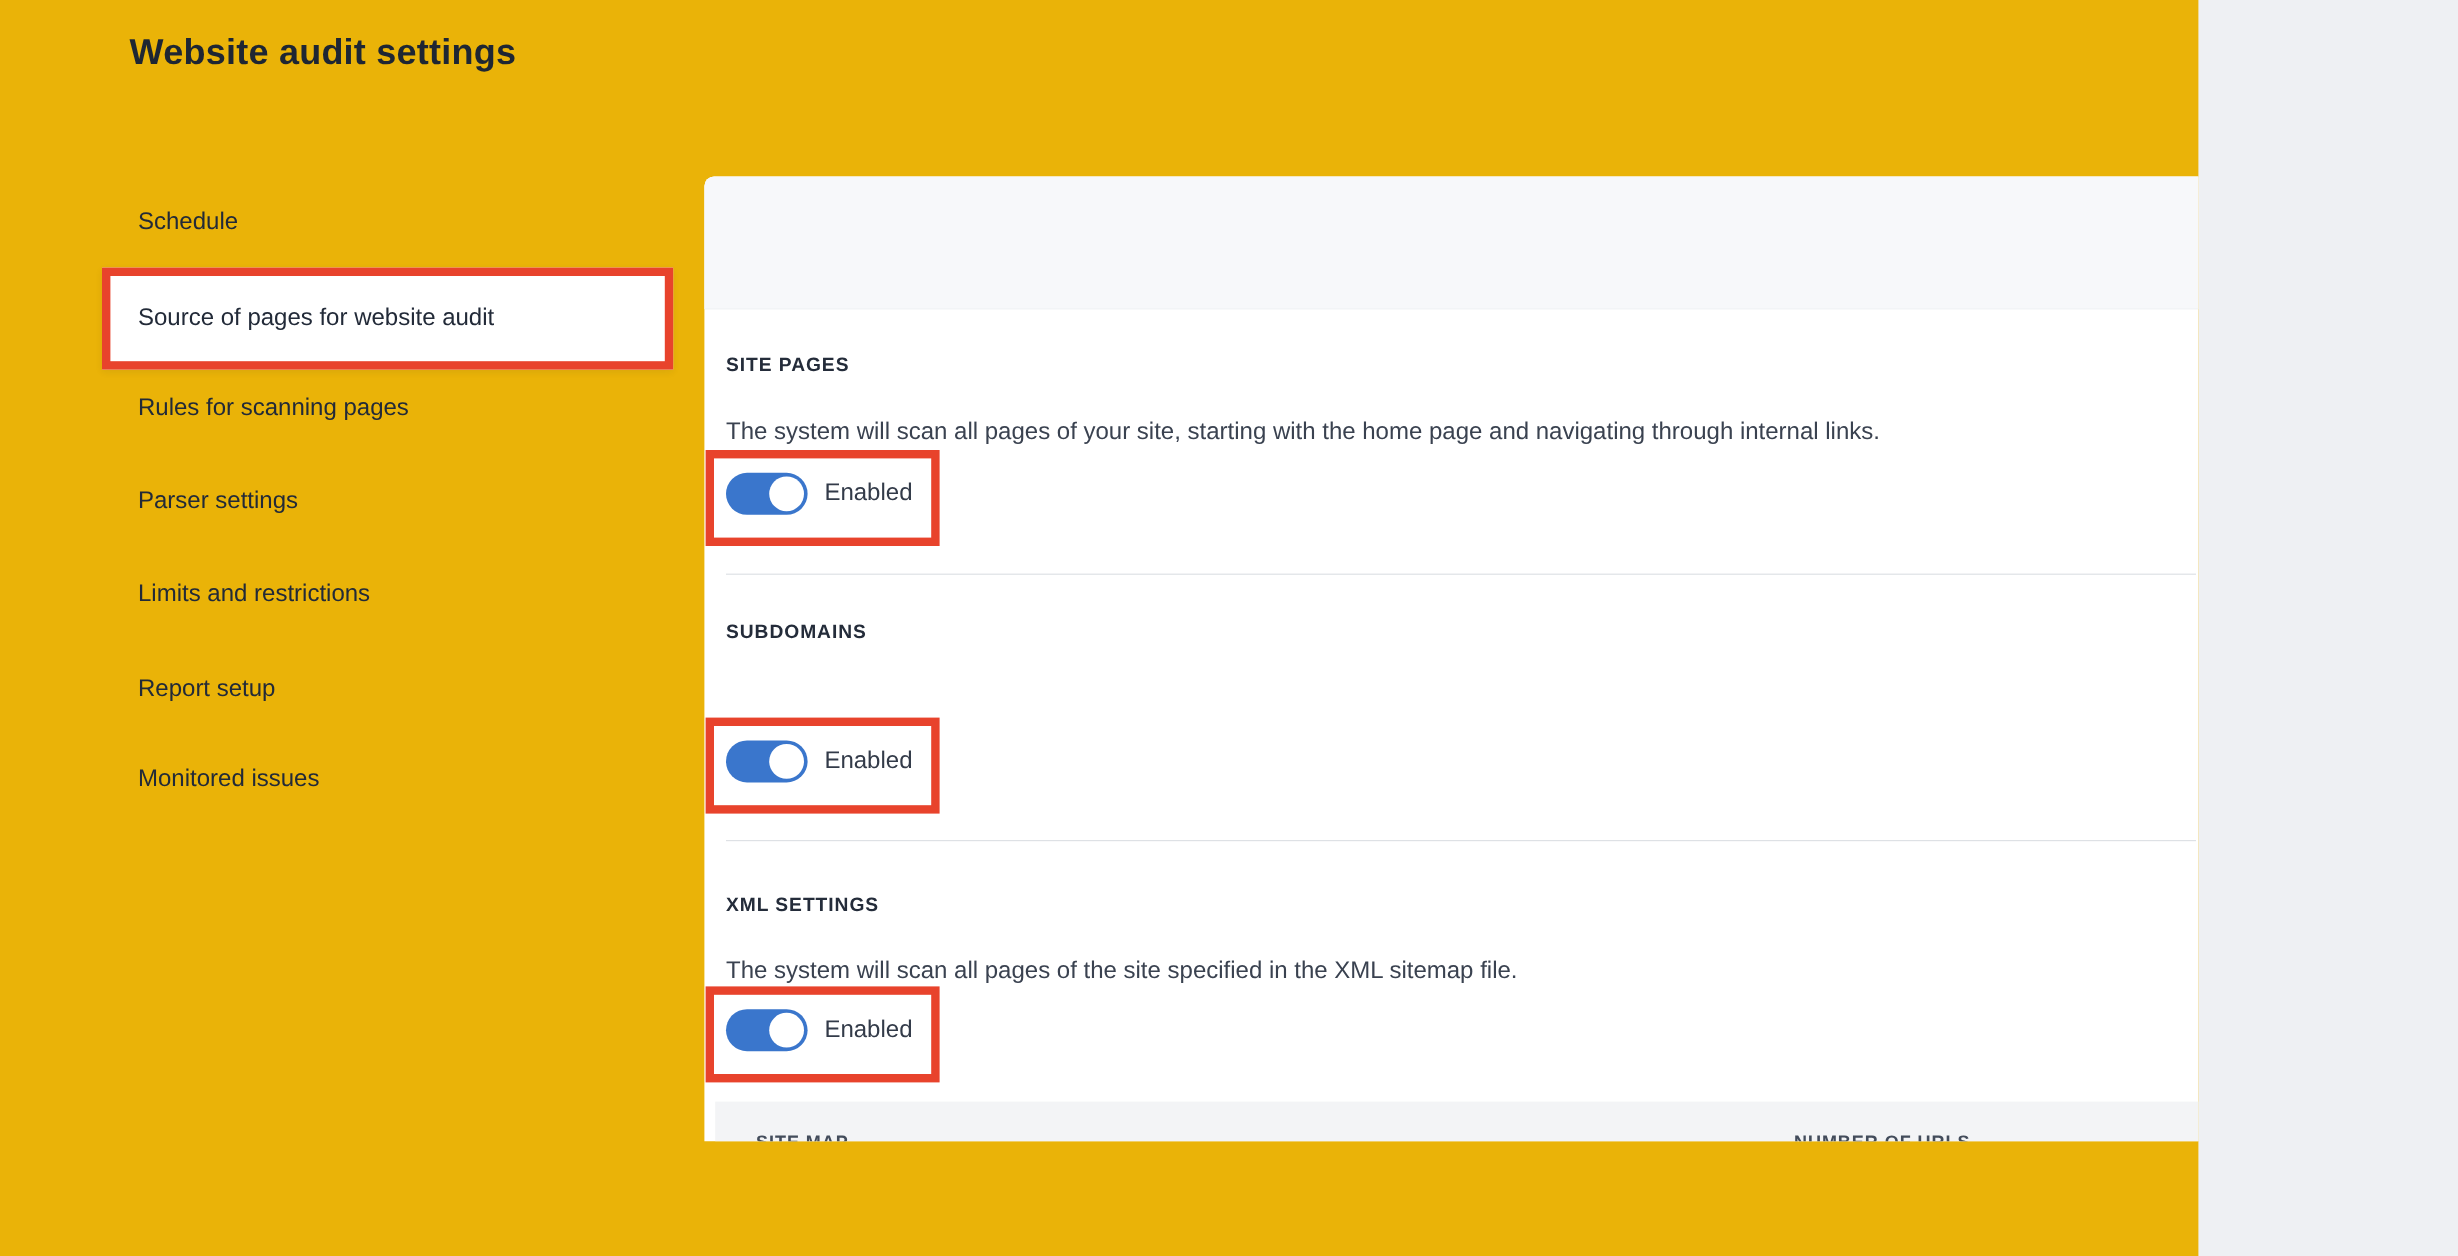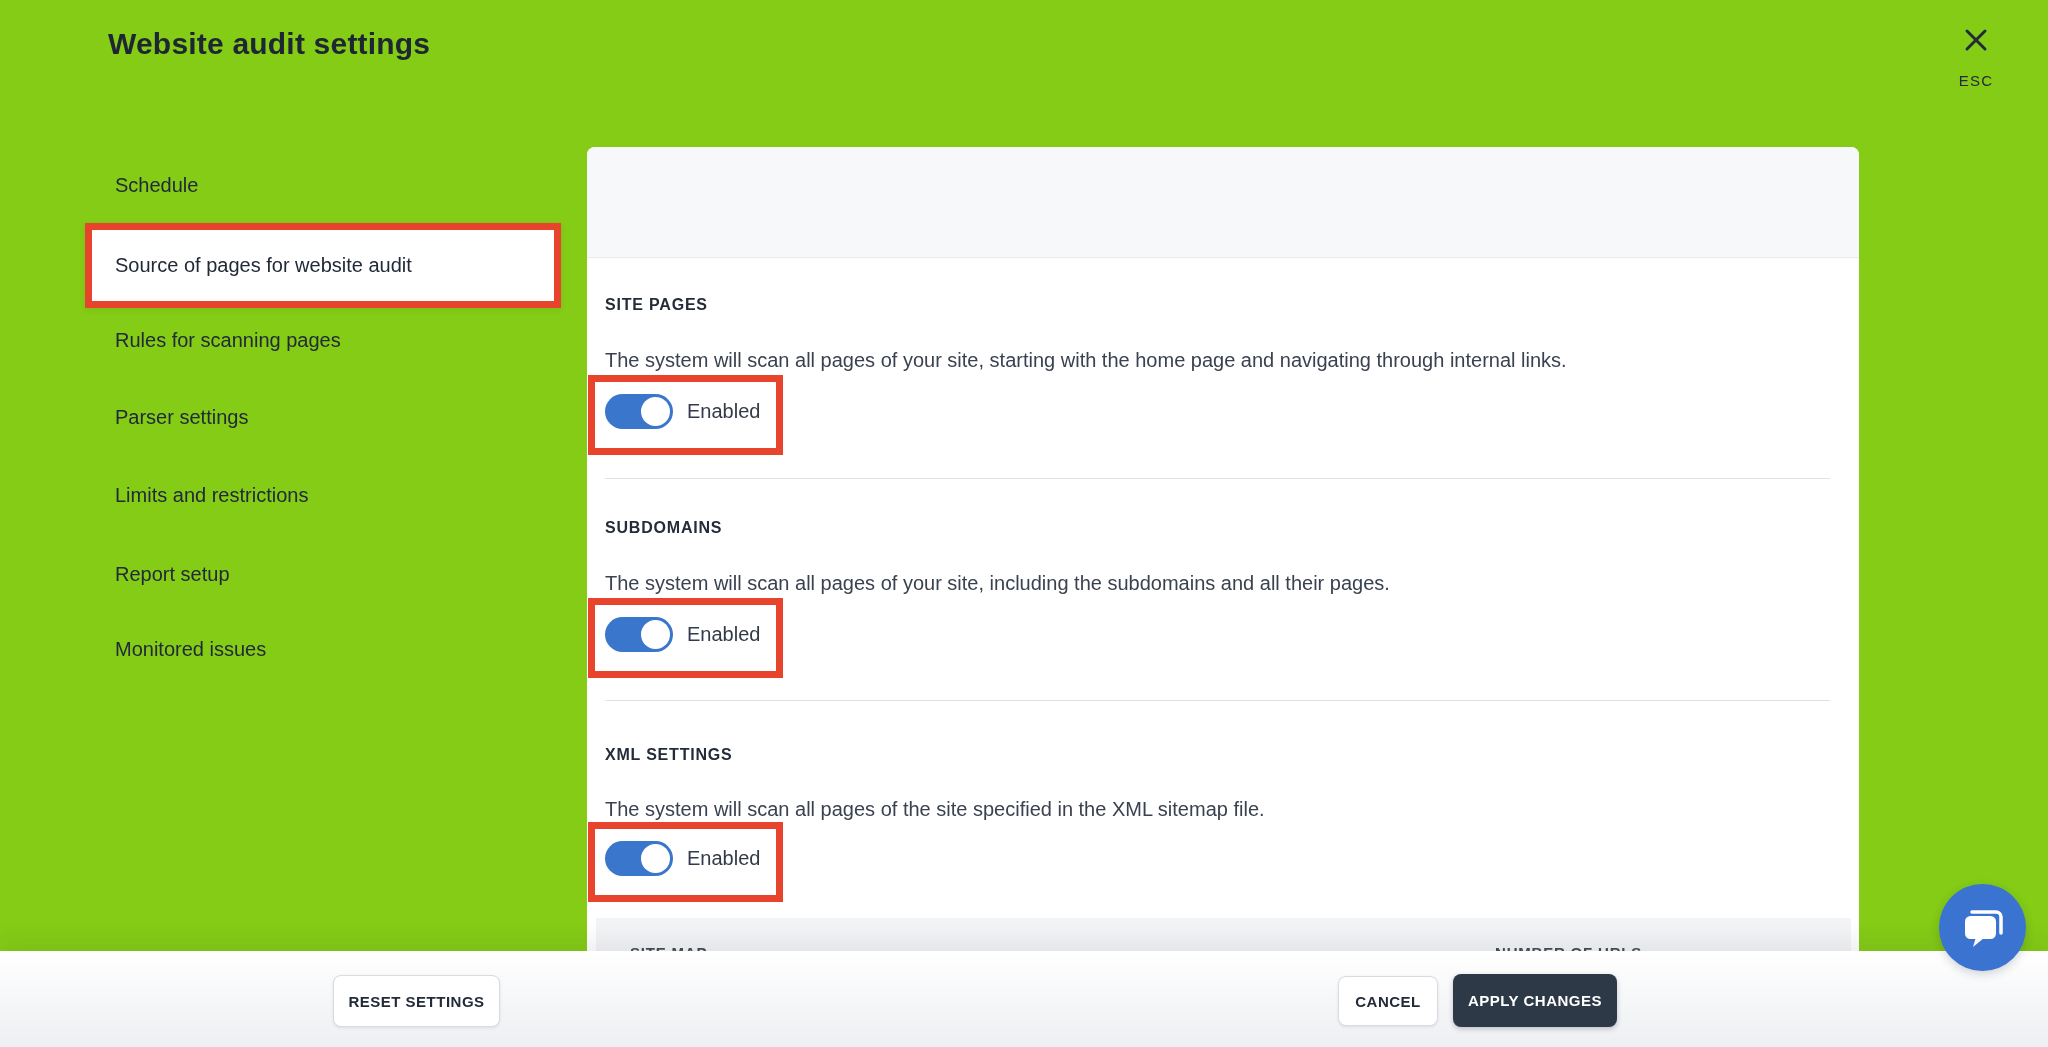--- a/index.html
+++ b/index.html
@@ -1,18 +1,18 @@
 <!DOCTYPE html>
 <html><head>
 <meta charset="utf-8">
 <style>
   html,body{margin:0;padding:0;background:#eef0f3;}
   .stage{
-    position:relative;width:2048px;height:1047px;overflow:hidden;
-    background:#84cc16;
+    position:relative;width:1832px;height:1047px;overflow:hidden;
+    background:#eab308;
     font-family:"Liberation Sans",sans-serif;
     color:#232b39;
   }
   .abs{position:absolute;}
   
   .page-title{left:108px;top:27px;font-size:30px;font-weight:700;color:#1e2633;letter-spacing:.2px;}
   .close-wrap{left:1940px;top:24px;width:72px;text-align:center;cursor:pointer;}
   .close-x{display:block;margin:0 auto;}
   .esc-label{margin-top:16px;font-size:15px;letter-spacing:1.2px;color:#232b39;font-weight:500;}
   
@@ -92,46 +92,40 @@
   <div class="abs section-label" style="top:296px;">SITE PAGES</div>
   <div class="abs section-desc" style="top:349px;">The system will scan all pages of your site, starting with the home page and navigating through internal links.</div>
   <div class="abs toggle" style="left:605px;top:394px;">
       <div class="knob"></div>
     </div>
   <div class="abs enabled-label" style="left:687px;top:400px;">Enabled</div>
   <div class="abs red-box" style="top:375px;"></div>
   <div class="abs divider" style="top:478px;"></div>
 
   <div class="abs section-label" style="top:519px;">SUBDOMAINS</div>
-  <div class="abs section-desc" style="top:572px;">The system will scan all pages of your site, including the subdomains and all their pages.</div>
   <div class="abs toggle" style="left:605px;top:617px;">
       <div class="knob"></div>
     </div>
   <div class="abs enabled-label" style="left:687px;top:623px;">Enabled</div>
   <div class="abs red-box" style="top:598px;"></div>
   <div class="abs divider" style="top:700px;"></div>
 
   <div class="abs section-label" style="top:746px;">XML SETTINGS</div>
   <div class="abs section-desc" style="top:798px;">The system will scan all pages of the site specified in the XML sitemap file.</div>
   <div class="abs toggle" style="left:605px;top:841px;">
       <div class="knob"></div>
     </div>
   <div class="abs enabled-label" style="left:687px;top:847px;">Enabled</div>
   <div class="abs red-box" style="top:822px;"></div>
 
   <div class="abs band">
     <div class="band-col band-col1">SITE MAP</div>
     <div class="band-col band-col2">NUMBER OF URLS</div>
   </div>
 
-  <div class="abs footer">
-    <div class="btn btn-light btn-reset">RESET SETTINGS</div>
-    <div class="btn btn-light btn-cancel">CANCEL</div>
-    <div class="btn btn-apply">APPLY CHANGES</div>
-  </div>
 
   <div class="abs chat">
     <svg width="46" height="42" viewBox="0 0 46 42">
       <path d="M12 5 h24 a5 5 0 0 1 5 5 v16" fill="none" stroke="#ffffff" stroke-width="3.5" stroke-linecap="round"></path>
       <rect x="5" y="9" width="31" height="23" rx="5.5" fill="#ffffff"></rect>
       <path d="M16 30 L13 40 L24 31 Z" fill="#ffffff"></path>
     </svg>
   </div>
 
 </div>

